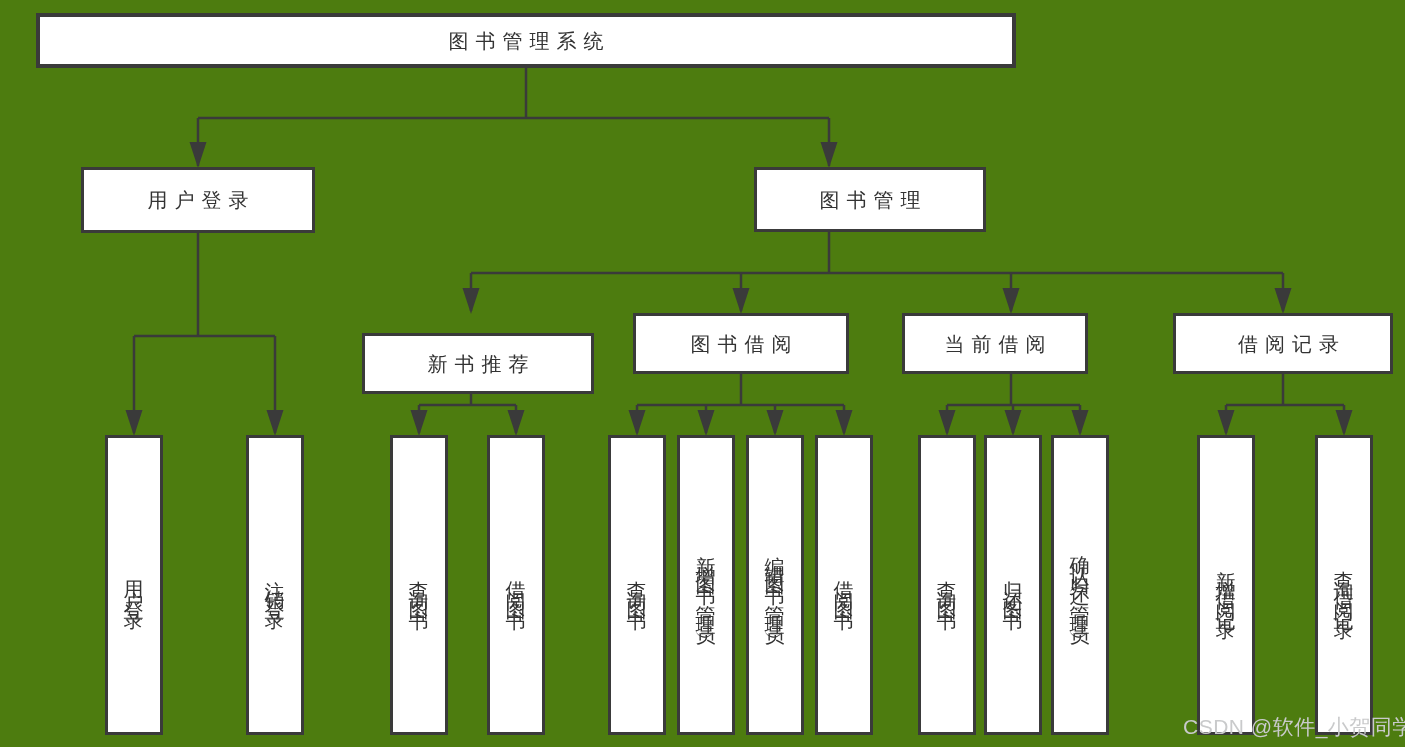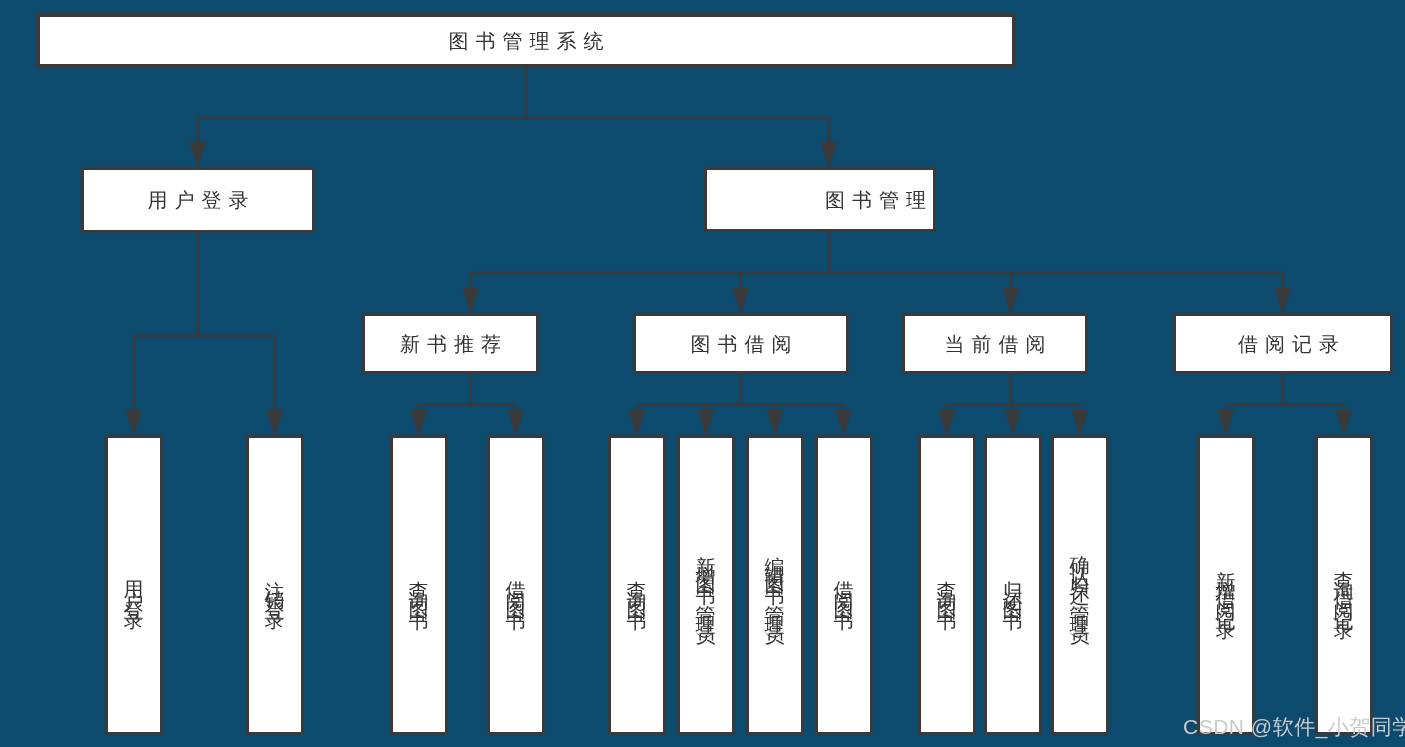--- a/index.html
+++ b/index.html
@@ -1,36 +1,36 @@
 <!DOCTYPE html>
 <html><head>
 <meta charset="utf-8">
 <style>
   html,body{margin:0;padding:0;background:#fff;}
   #canvas{
-    position:relative;width:1405px;height:747px;background:#0c4a6e;
+    position:relative;width:1405px;height:747px;background:#4d7c0f;
     font-family:"Liberation Sans", sans-serif;color:#333333;overflow:hidden;
   }
   #edges{position:absolute;left:0;top:0;width:1405px;height:747px;z-index:1;}
   .node{
     position:absolute;box-sizing:border-box;background:#ffffff;
     border:3px solid #3a3a3a;display:flex;align-items:center;justify-content:center;
     z-index:2;
   }
   .hlabel{
     font-size:20px;letter-spacing:7px;text-indent:7px;line-height:1.2;
     color:#333333;white-space:nowrap;
   }
   .node.root{left:36px;top:13px;width:980px;height:55px;border-width:4px;}
   
   .n-userlogin{left:81px;top:167px;width:234px;height:66px;}
-  .n-bookmgmt{left:704px;top:167px;width:232px;height:65px;justify-content:flex-end;}
+  .n-bookmgmt{left:754px;top:167px;width:232px;height:65px;}
   
   .lvl3{top:313px;height:61px;}
-  .n-recommend{left:362px;width:177px;}
+  .n-recommend{left:362px;width:232px;margin-top:20px;}
   .n-borrow{left:633px;width:216px;justify-content:center;}
   .n-current{left:902px;width:186px;}
   .n-records{left:1173px;width:220px;padding-left:11px;}
   
   .leaf{top:435px;height:300px;width:58px;}
   .vtext{
     writing-mode:vertical-rl;text-orientation:mixed;
     font-size:20px;letter-spacing:10px;line-height:1;color:#333333;
   }
   .x-l1{left:105px;} .x-l2{left:246px;}

